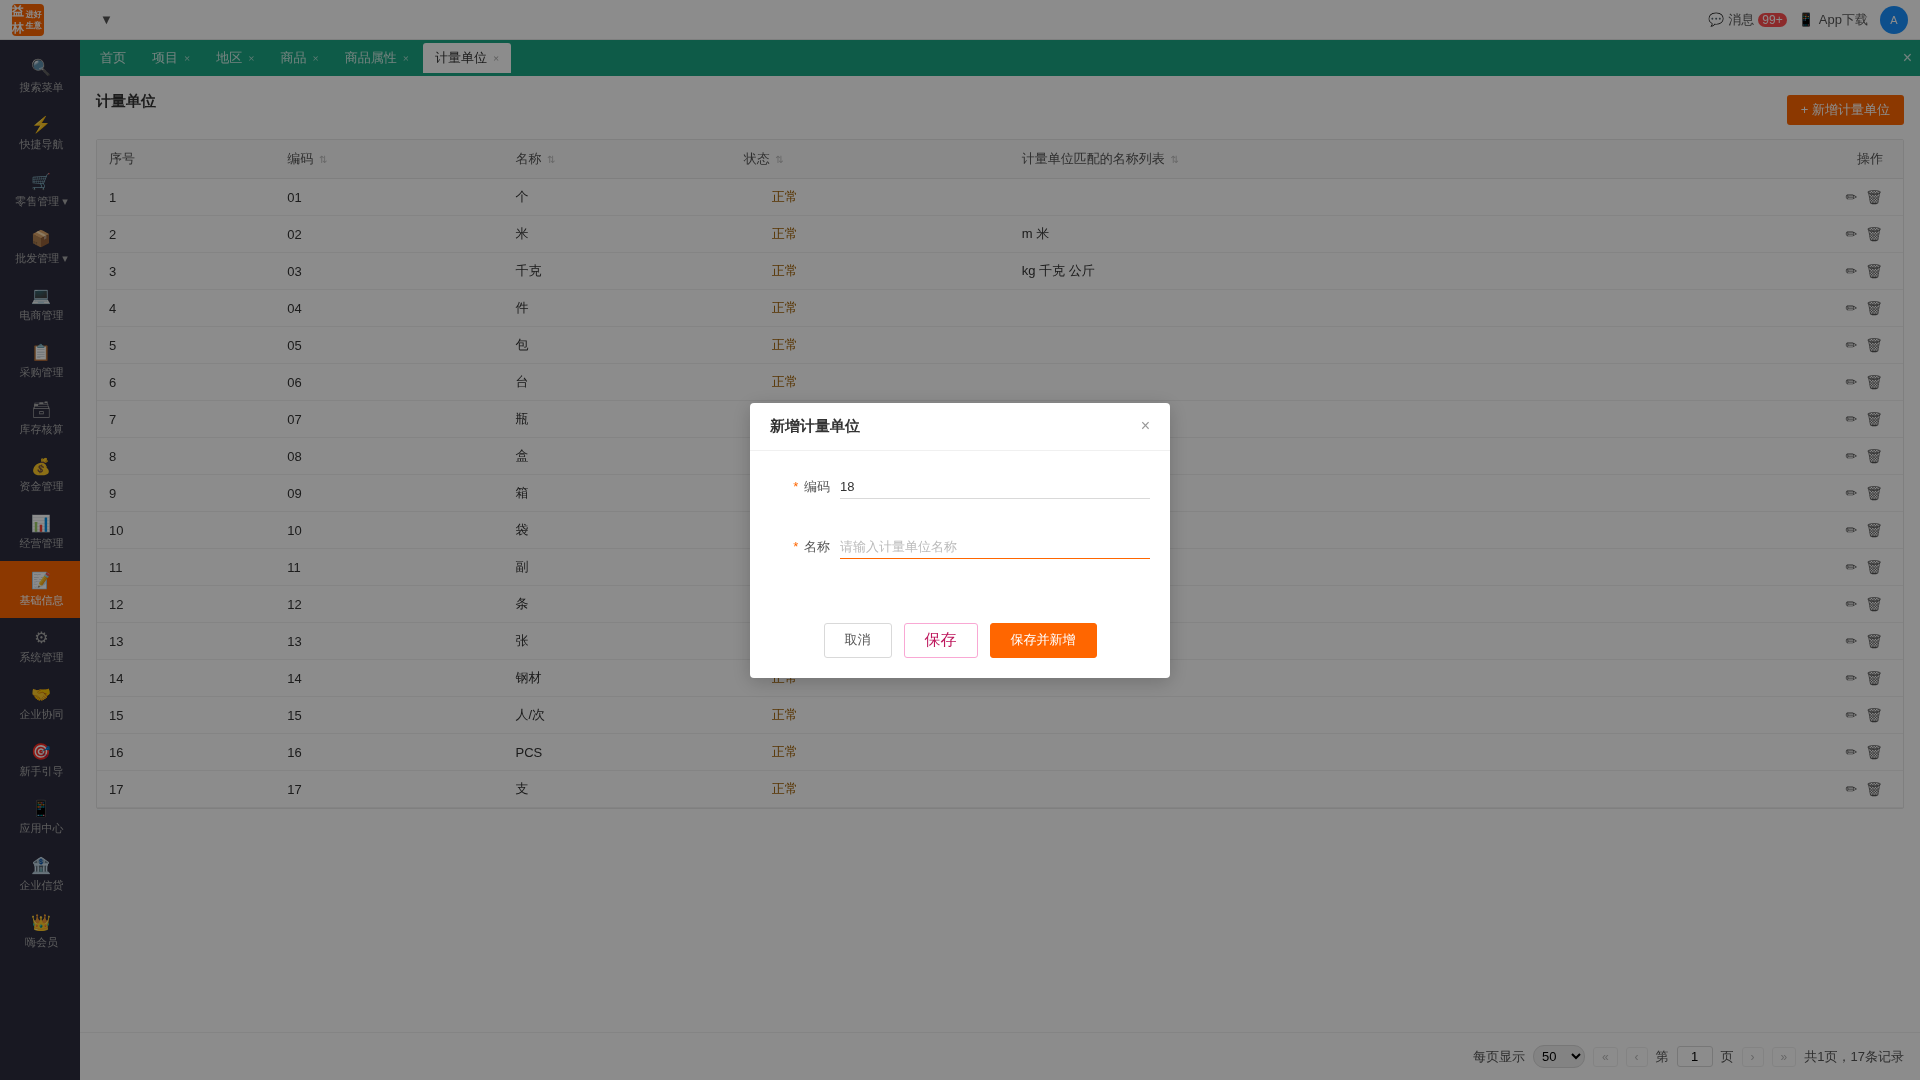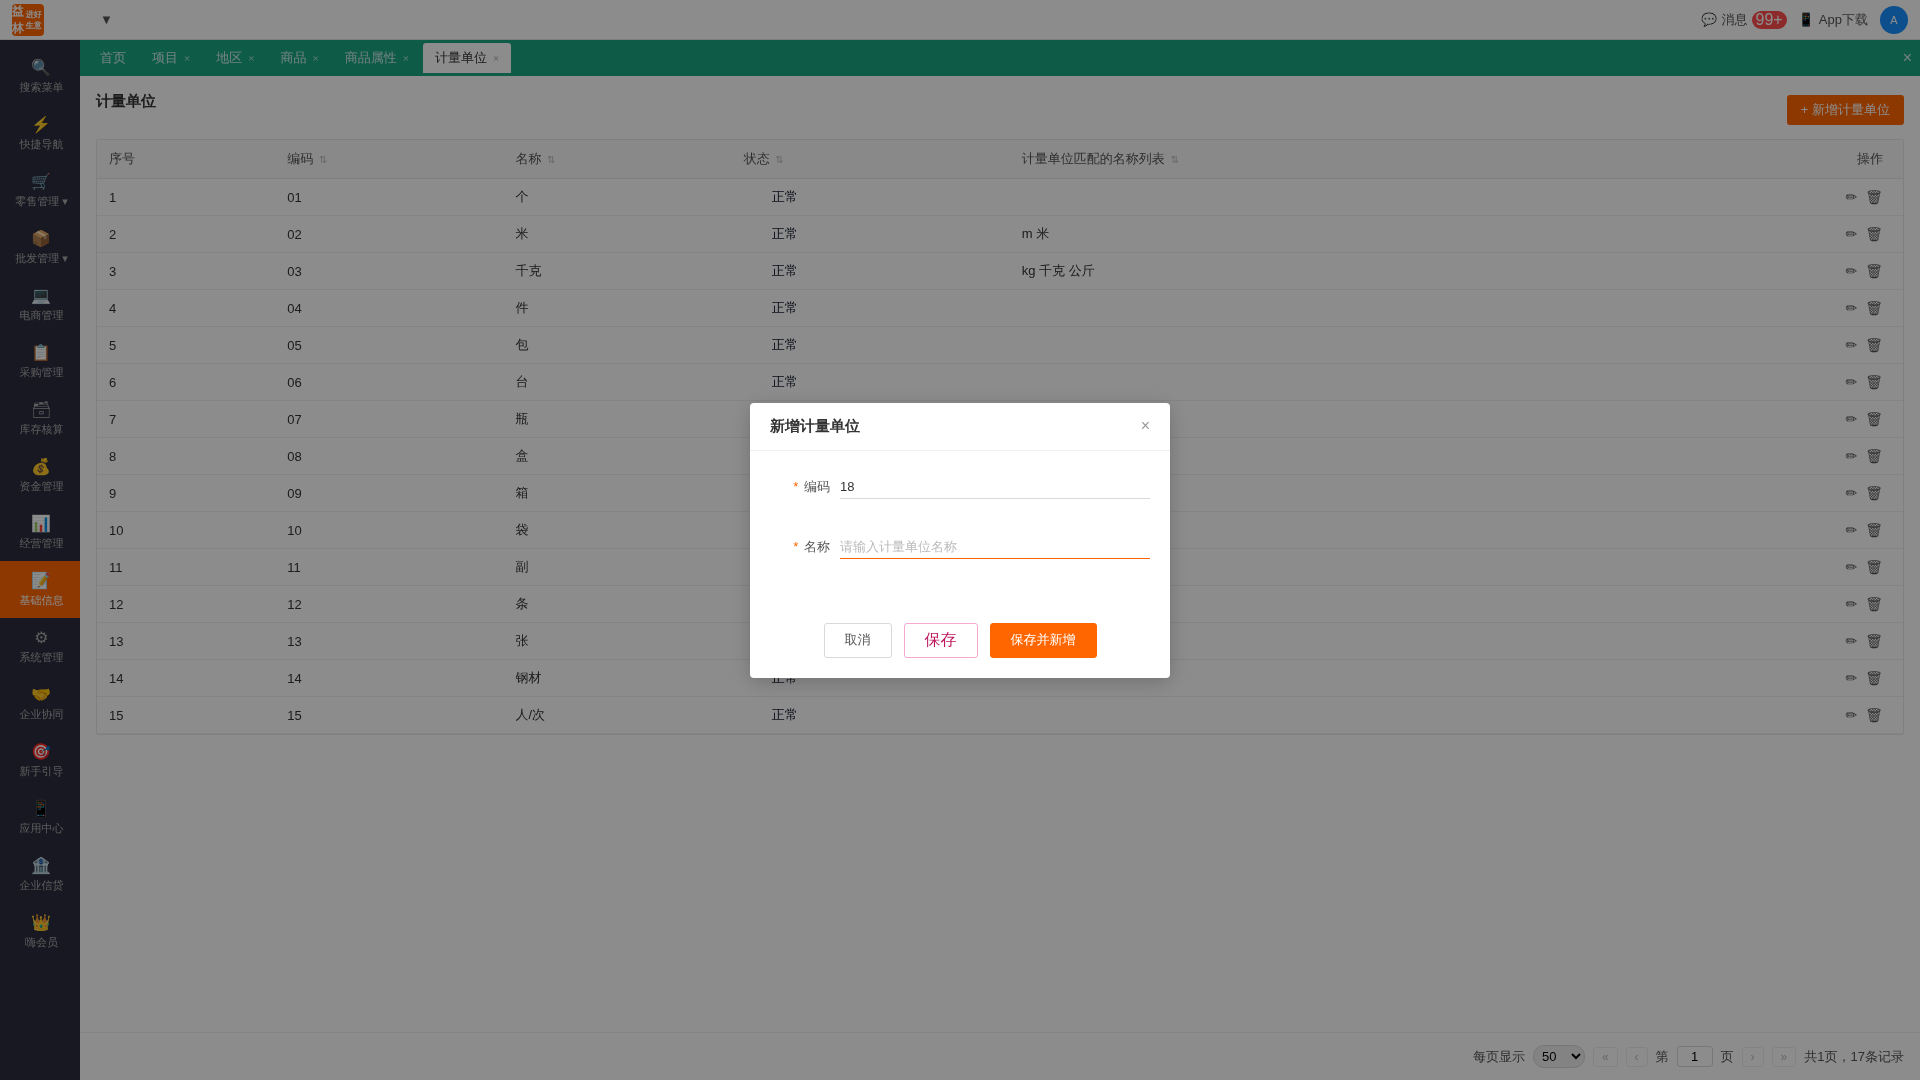--- a/index.html
+++ b/index.html
@@ -6,21 +6,21 @@
     body { font-family: "Microsoft YaHei", "PingFang SC", sans-serif; font-size: 13px; background: #f0f2f5; color: #333; display: flex; flex-direction: column; height: 100vh; overflow: hidden; }
 
     
     .top-bar { height: 40px; background: #fff; border-bottom: 1px solid #e8e8e8; display: flex; align-items: center; padding: 0 12px; gap: 8px; flex-shrink: 0; }
     .top-bar-logo { display: flex; align-items: center; gap: 6px; width: 80px; }
     .logo-icon { width: 32px; height: 32px; background: #f60; border-radius: 4px; display: flex; align-items: center; justify-content: center; color: #fff; font-weight: bold; font-size: 12px; }
     .top-bar-center { flex: 1; display: flex; align-items: center; gap: 4px; }
     .company-selector { display: flex; align-items: center; gap: 4px; cursor: pointer; color: #555; font-size: 13px; }
     .top-bar-right { display: flex; align-items: center; gap: 12px; }
     .msg-btn { display: flex; align-items: center; gap: 4px; color: #555; font-size: 13px; cursor: pointer; position: relative; }
-    .badge { background: #ff4d4f; color: #fff; border-radius: 10px; font-size: 16px; padding: 0 4px; min-width: 16px; text-align: center; }
+    .badge { background: #ff4d4f; color: #fff; border-radius: 10px; font-size: 12px; padding: 0 4px; min-width: 16px; text-align: center; }
     .app-download { display: flex; align-items: center; gap: 4px; color: #555; font-size: 13px; cursor: pointer; }
     .avatar { width: 28px; height: 28px; background: #1890ff; border-radius: 50%; display: flex; align-items: center; justify-content: center; color: #fff; font-size: 11px; cursor: pointer; }
 
     
     .main-layout { display: flex; flex: 1; overflow: hidden; }
 
     
     .sidebar { width: 80px; background: #2c2c3e; display: flex; flex-direction: column; align-items: center; padding-top: 8px; flex-shrink: 0; overflow-y: auto; }
     .sidebar-item { width: 100%; display: flex; flex-direction: column; align-items: center; padding: 10px 4px; cursor: pointer; color: #aaa; font-size: 11px; gap: 3px; border-left: 3px solid transparent; }
     .sidebar-item.active { color: #fff; background: #f60; border-left: 3px solid #f60; }
@@ -42,21 +42,21 @@
     .page-content { flex: 1; background: #fff; margin: 0; padding: 16px; overflow: auto; position: relative; }
     .page-title { font-size: 15px; font-weight: bold; color: #333; margin-bottom: 16px; }
     .btn-add { background: #f60; color: #fff; border: none; padding: 6px 14px; border-radius: 3px; cursor: pointer; font-size: 13px; }
 
     
     .table-wrap { border: 1px solid #e8e8e8; border-radius: 2px; }
     table { width: 100%; border-collapse: collapse; font-size: 13px; }
     thead tr { background: #fafafa; }
     th { padding: 10px 12px; text-align: left; border-bottom: 1px solid #e8e8e8; color: #555; font-weight: 500; white-space: nowrap; }
     td { padding: 9px 12px; border-bottom: 1px solid #f0f0f0; color: #333; }
-    .status-normal { color: #0f172a; margin-left: 28px; }
+    .status-normal { color: #a16207; margin-left: 28px; }
     .action-btns { display: flex; gap: 8px; }
     .action-btn { color: #555; cursor: pointer; font-size: 14px; }
     .sort-icon { color: #bbb; font-size: 10px; margin-left: 2px; }
 
     
     .pagination-bar { display: flex; align-items: center; justify-content: flex-end; padding: 12px 16px; gap: 8px; font-size: 13px; color: #555; background: #fff; border-top: 1px solid #f0f0f0; flex-shrink: 0; }
     .pagination-bar select { border: 1px solid #d9d9d9; border-radius: 11px; padding: 2px 4px; font-size: 13px; cursor: pointer; }
     .pagination-btn { border: 1px solid #d9d9d9; background: #fff; padding: 2px 8px; border-radius: 3px; cursor: pointer; color: #555; font-size: 12px; }
     .pagination-btn:disabled { opacity: 0.4; cursor: not-allowed; }
     .pagination-input { border: 1px solid #d9d9d9; border-radius: 3px; width: 36px; text-align: center; padding: 2px 4px; font-size: 13px; }
@@ -412,20 +412,46 @@
     <td>人/次</td>
     <td><span class="status-normal">正常</span></td>
     <td></td>
     <td style="text-align:right; padding-right:20px;">
       <div class="action-btns" style="justify-content:flex-end;">
         <span class="action-btn" title="编辑">✏</span>
         <span class="action-btn" title="删除">🗑</span>
       </div>
     </td>
   </tr>
+              <tr>
+    <td>16</td>
+    <td>16</td>
+    <td>PCS</td>
+    <td><span class="status-normal">正常</span></td>
+    <td></td>
+    <td style="text-align:right; padding-right:20px;">
+      <div class="action-btns" style="justify-content:flex-end;">
+        <span class="action-btn" title="编辑">✏</span>
+        <span class="action-btn" title="删除">🗑</span>
+      </div>
+    </td>
+  </tr>
+              <tr>
+    <td>17</td>
+    <td>17</td>
+    <td>支</td>
+    <td><span class="status-normal">正常</span></td>
+    <td></td>
+    <td style="text-align:right; padding-right:20px;">
+      <div class="action-btns" style="justify-content:flex-end;">
+        <span class="action-btn" title="编辑">✏</span>
+        <span class="action-btn" title="删除">🗑</span>
+      </div>
+    </td>
+  </tr>
             </tbody>
         </table>
       </div>
     </div>
 
     <div class="pagination-bar">
       <span>每页显示</span>
       <select>
         <option>50</option>
         <option>100</option>

